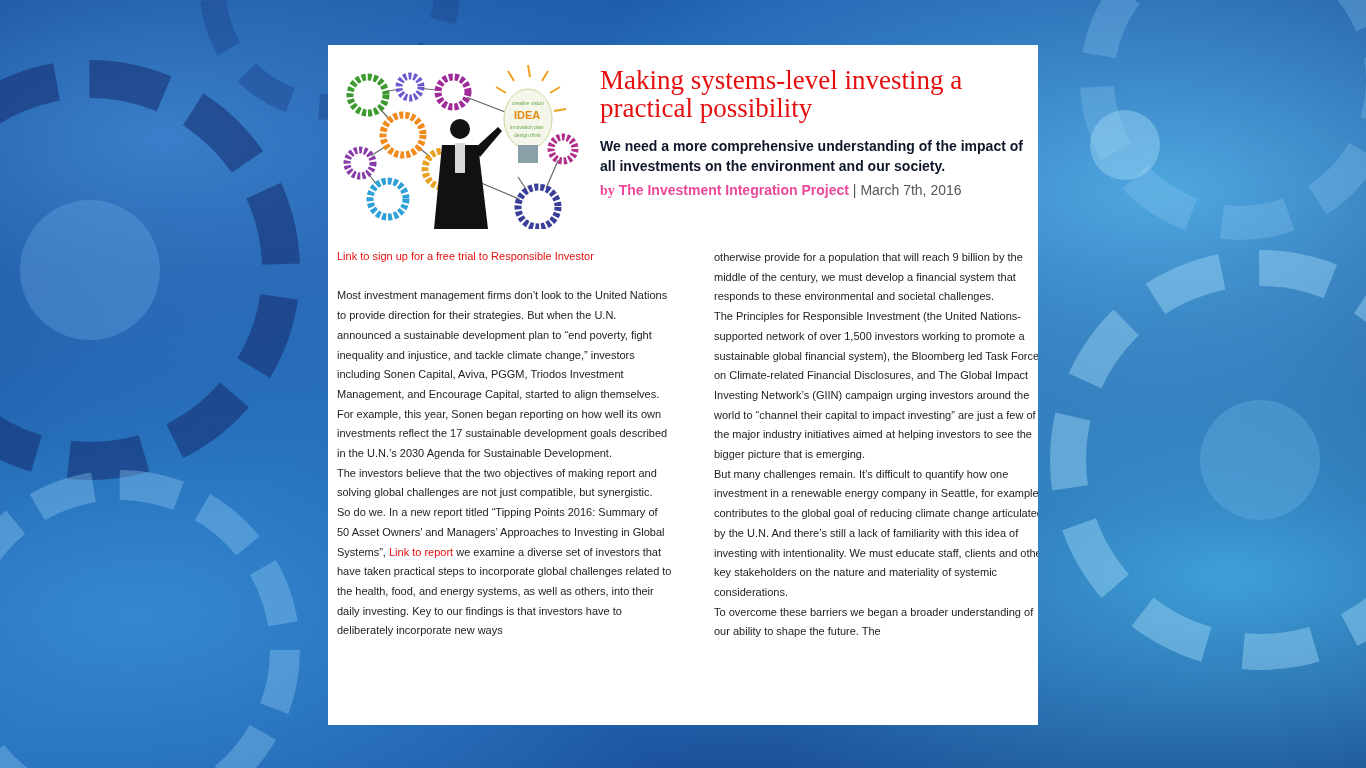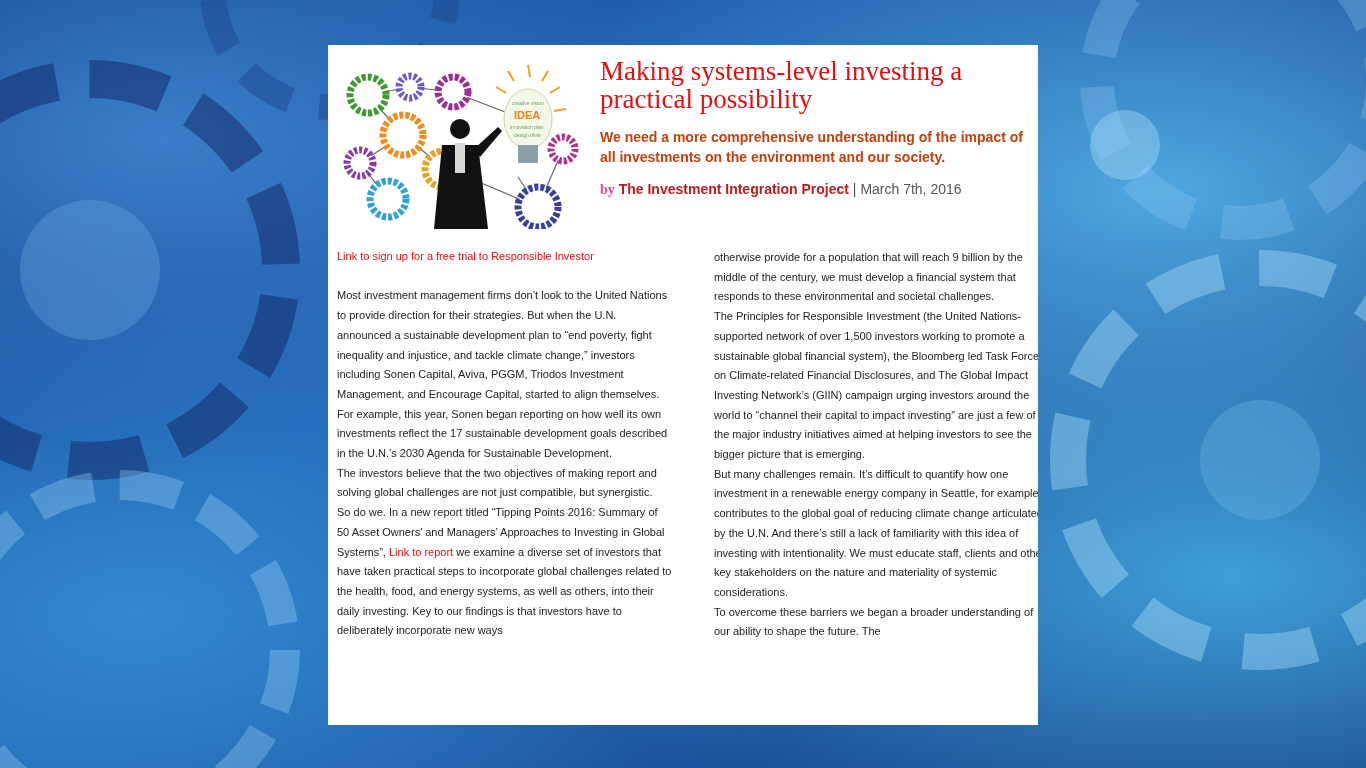--- a/index.html
+++ b/index.html
@@ -44,52 +44,52 @@
     .hero {
       position: absolute;
       left: 10px;
       top: 12px;
       width: 255px;
       height: 172px;
     }
     .header-text {
       position: absolute;
       left: 272px;
-      top: 12px;
+      top: 21px;
       width: 430px;
     }
     .title {
       margin: 0;
       font-family: "Liberation Serif", "DejaVu Serif", serif;
       color: #e50f0f;
       font-size: 27px;
       font-weight: normal;
       line-height: 28px;
     }
     .subtitle {
-      margin: 14px 0 12px 0;
+      margin: 14px 0 4px 0;
       font-size: 14px;
       font-weight: bold;
-      color: #c2410c;
+      color: #0f172a;
       line-height: 20px;
     }
     .byline {
       margin: 2px 0 0 0;
       font-size: 14px;
       color: #555555;
       line-height: 20px;
     }
     .byline .by {
       font-family: "Liberation Serif", "DejaVu Serif", serif;
       font-weight: bold;
       color: #ec4899;
     }
     .byline .author {
       font-weight: bold;
-      color: #b91c1c;
+      color: #ec4899;
     }
     .byline .sep { color: #555; }
     .col {
       position: absolute;
       top: 202px;
       width: 335px;
       font-size: 11px;
       line-height: 19.7px;
       color: #222222;
     }

